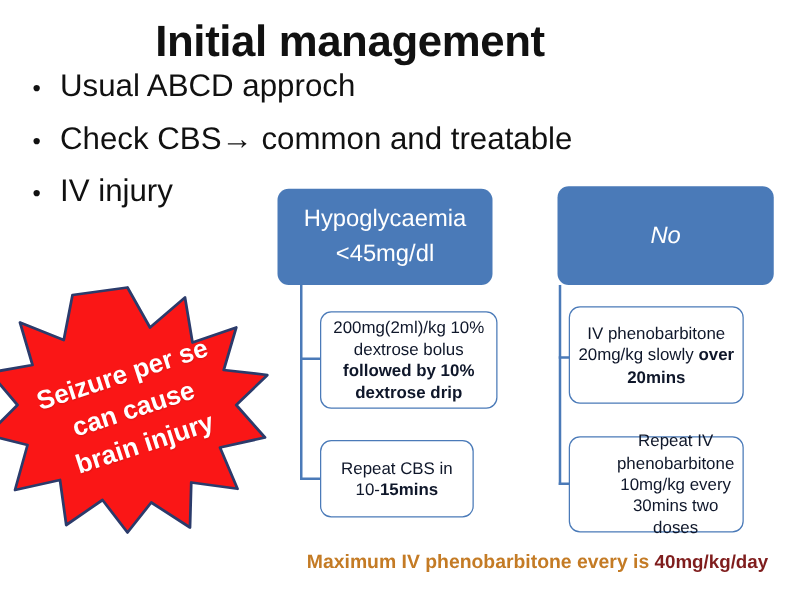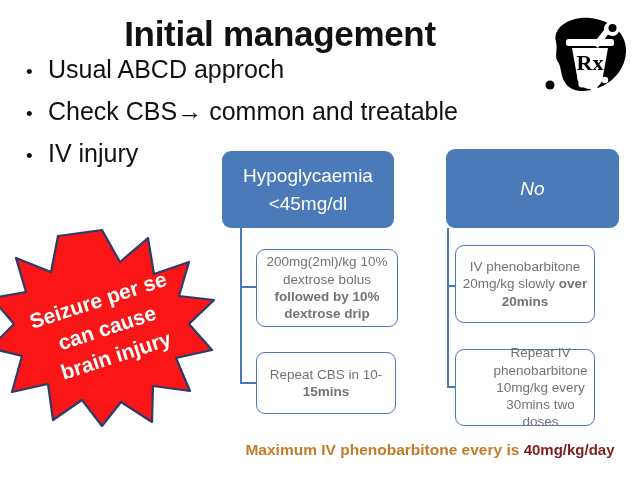--- a/index.html
+++ b/index.html
@@ -79,32 +79,32 @@
     box-sizing: border-box;
   }
   #box-hypo  { left: 222px; top: 151px; width: 172px; height: 77px; }
   #box-nohypo{ left: 446px; top: 149px; width: 173px; height: 79px; font-style: italic; }
 
   .white-box {
     position: absolute;
     background: #ffffff;
     border: 1.6px solid #4A7AB8;
     border-radius: 9px;
-    color: #737373;
+    color: #0f172a;
     display: flex;
     align-items: center;
     justify-content: center;
     text-align: center;
     font-size: 13.5px;
     line-height: 1.28;
     padding: 3px 5px;
     box-sizing: border-box;
   }
   #box-dextrose { left: 256px; top: 249px; width: 142px; height: 78px; }
-  #box-repcbs   { left: 256px; top: 352px; width: 140px; height: 62px; }
+  #box-repcbs   { left: 256px; top: 352px; width: 123px; height: 62px; }
   #box-ivpheno  { left: 455px; top: 245px; width: 140px; height: 78px; }
   #box-repiv    { left: 455px; top: 349px; width: 140px; height: 77px; padding-left: 36px; }
 
   .wb b { font-weight: bold; }
 
   
   .conn {
     position: absolute;
     background: #4A7AB8;
   }
@@ -170,39 +170,20 @@
     color: #7f1d1d;
   }
 </style>
 </head>
 <body>
 
 <div id="slide">
 
   <div id="title">Initial management</div>
 
-  <div id="rx-icon">
-    <svg viewBox="0 0 96 96" xmlns="http://www.w3.org/2000/svg">
-      <path d="M18 34 C14 18 34 8 52 10 C72 12 88 24 88 42 C88 60 76 74 60 80
-               C46 85 34 84 28 76 C22 68 24 60 20 54 C16 48 20 42 18 34 Z" fill="#000000"></path>
-      <circle cx="12" cy="77" r="4.5" fill="#000000"></circle>
-
-      <path d="M74 14 a7 7 0 1 1 -4 12.5 L60 40 l-5 -4 L66 22 a7 7 0 0 1 8 -8 Z" fill="#ffffff"></path>
-      <circle cx="74.5" cy="20" r="4" fill="#000000"></circle>
-
-      <rect x="28" y="31" width="48" height="7" rx="2.5" fill="#ffffff"></rect>
-
-      <path d="M34 40 h36 l-5 28 a12 12 0 0 1 -26 0 Z" fill="#ffffff"></path>
-      <text x="52" y="62" font-family="Liberation Serif, serif" font-size="22" font-weight="bold" fill="#000000" text-anchor="middle">Rx</text>
-
-      <circle cx="44" cy="76" r="3.6" fill="#ffffff"></circle>
-      <circle cx="56" cy="80" r="3.6" fill="#ffffff"></circle>
-      <circle cx="67" cy="72" r="3.2" fill="#ffffff"></circle>
-    </svg>
-  </div>
 
   <div id="bullets">
     <div class="bullet">
       <span class="dot">•</span>
       <span>Usual ABCD approch</span>
     </div>
     <div class="bullet">
       <span class="dot">•</span>
       <span>Check CBS→ common and treatable</span>
     </div>

